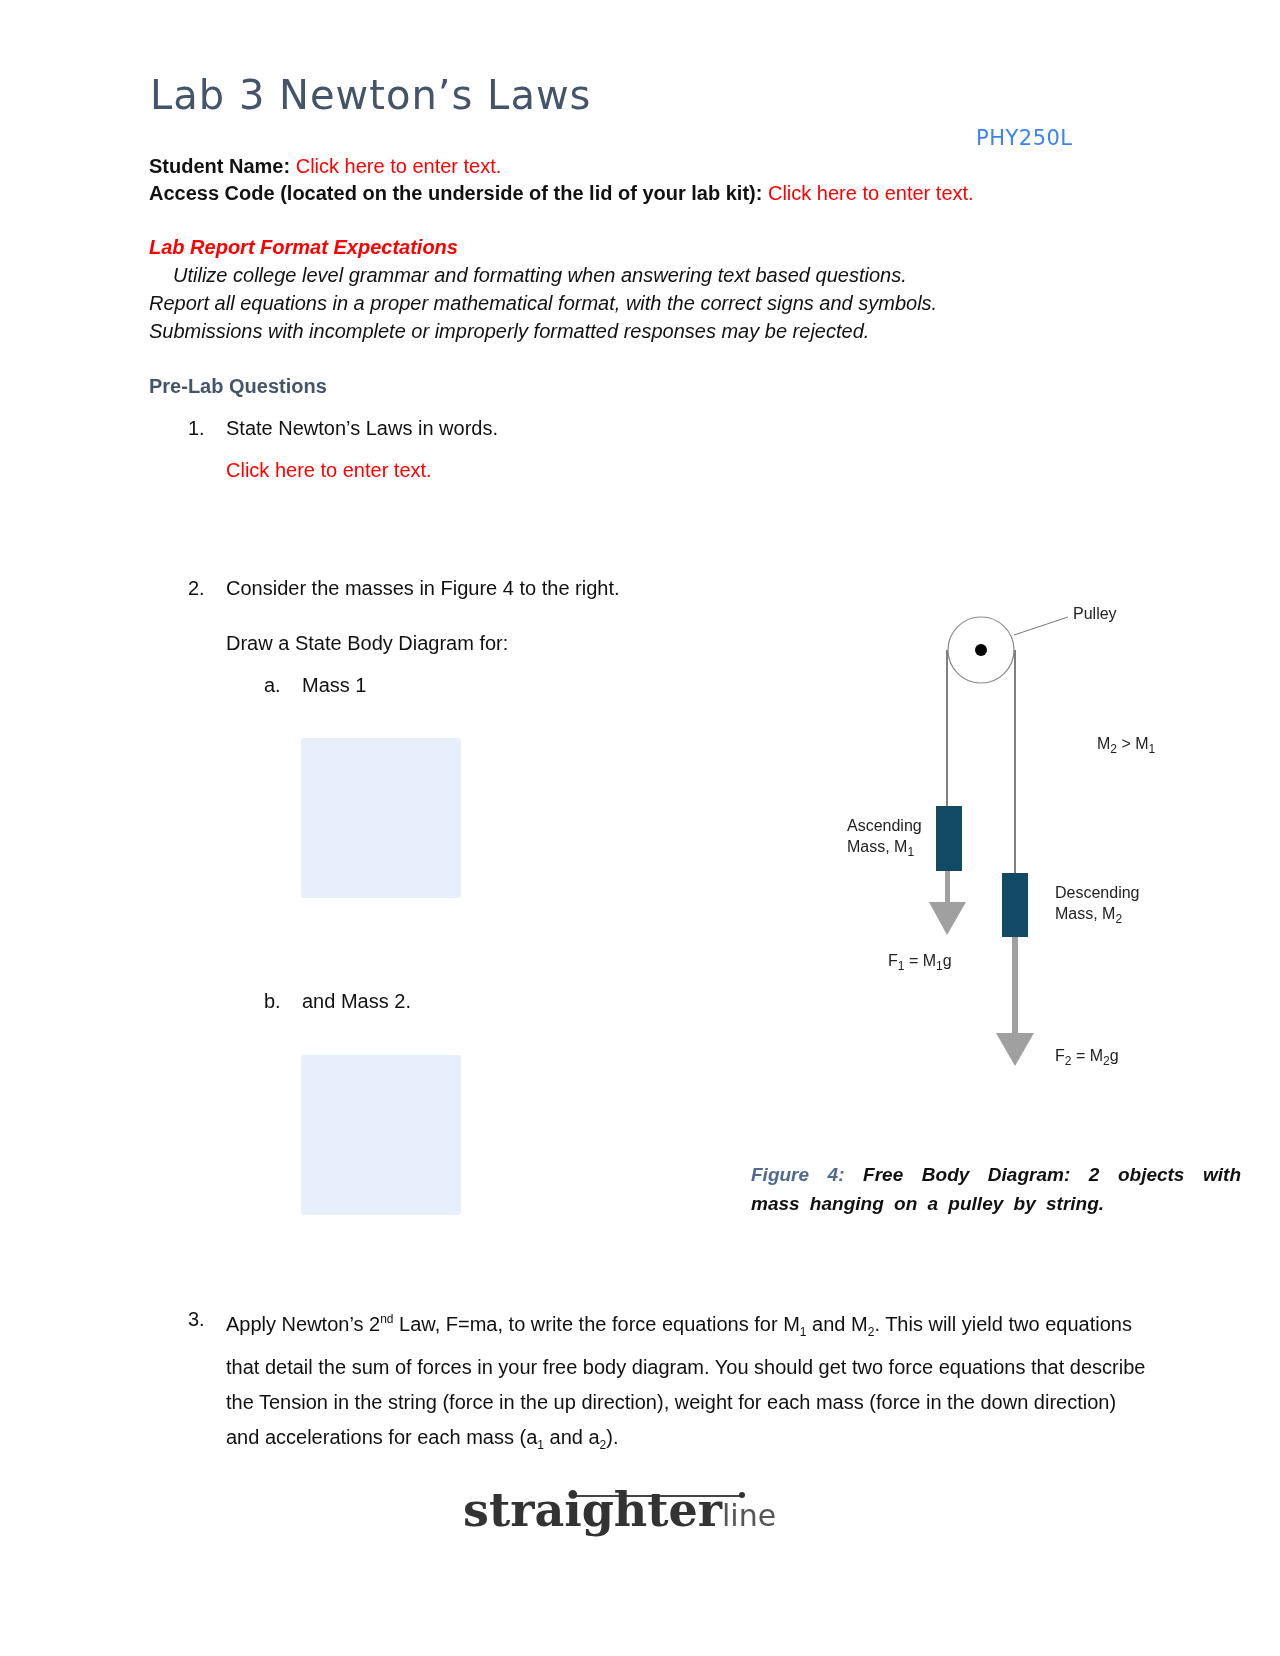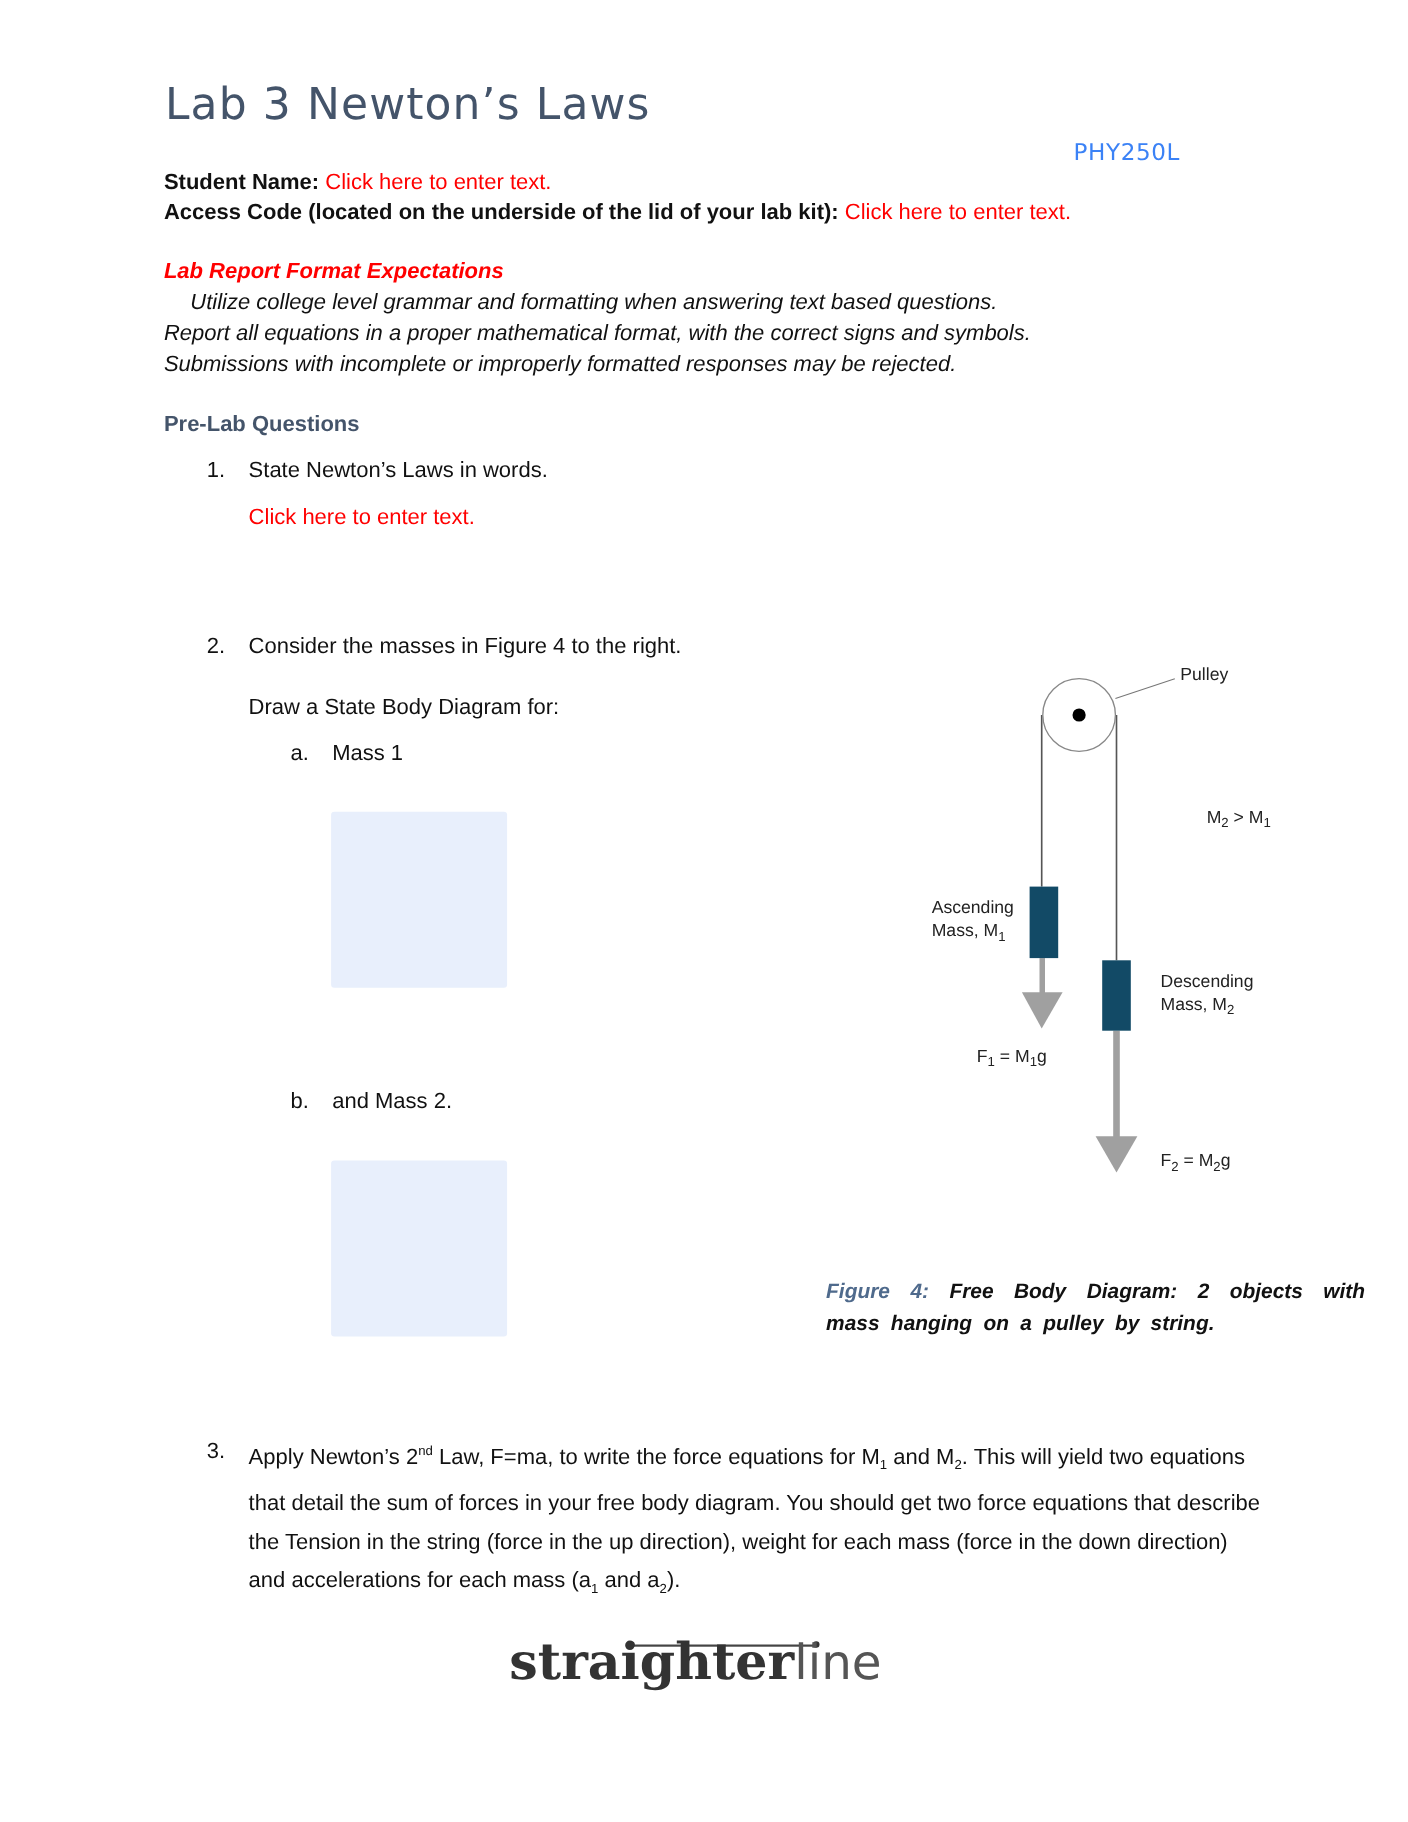--- a/index.html
+++ b/index.html
@@ -22,21 +22,21 @@
   .caption { font-family: "Liberation Sans", sans-serif; font-size: 19px; font-weight: bold; font-style: italic;
              width: 490px; text-align: justify; text-align-last: left; line-height: 29px; word-spacing: 5px; }
   .caption .fig { color: #4f6a8c; }
   .q3 { left: 188px; top: 1302px; width: 960px; font-size: 20px; line-height: 35px; }
   .q3 .num { position: absolute; left: 0; top: 0; }
   .q3 .txt { margin-left: 38px; }
   sub, sup { font-size: 12px; }
   .diag-label { font-family: "Liberation Sans", sans-serif; font-size: 16px; color: #222; line-height: 21px; white-space: nowrap; }
   .logo { left: 463px; top: 1483px; font-family: "DejaVu Serif", serif; font-weight: bold; font-size: 46px;
           color: #333333; letter-spacing: 0px; white-space: nowrap; }
-  .logo .light { font-family: "DejaVu Sans", sans-serif; font-weight: normal; font-size: 44px; color: #555; }
+  .logo .light { font-family: "DejaVu Sans", sans-serif; font-weight: normal; font-size: 30px; color: #555; }
   .logo-bar { position: absolute; left: 573px; top: 1495px; width: 168px; height: 2px; background: #444; }
   .logo-dot { position: absolute; width: 6px; height: 6px; border-radius: 3px; background: #333; }
 </style>
 </head>
 <body>
 
 <div class="abs title">Lab 3 Newton’s Laws</div>
 <div class="abs course">PHY250L</div>
 
 <div class="abs line" style="left:149px; top:155px;">

